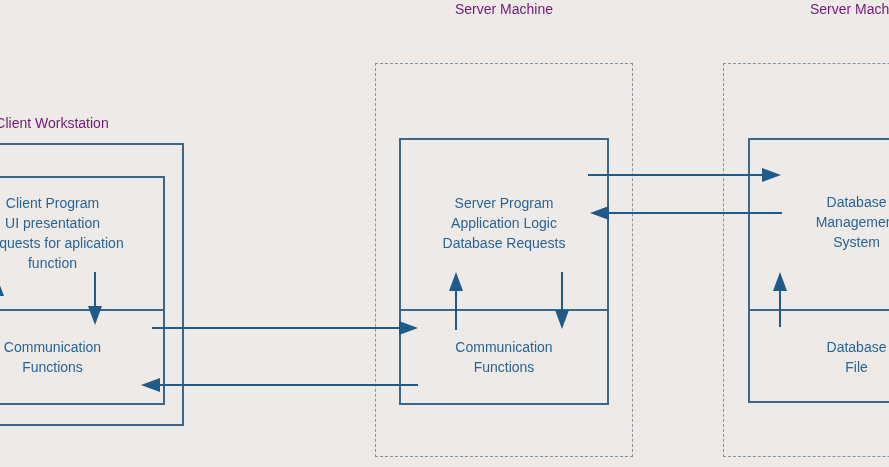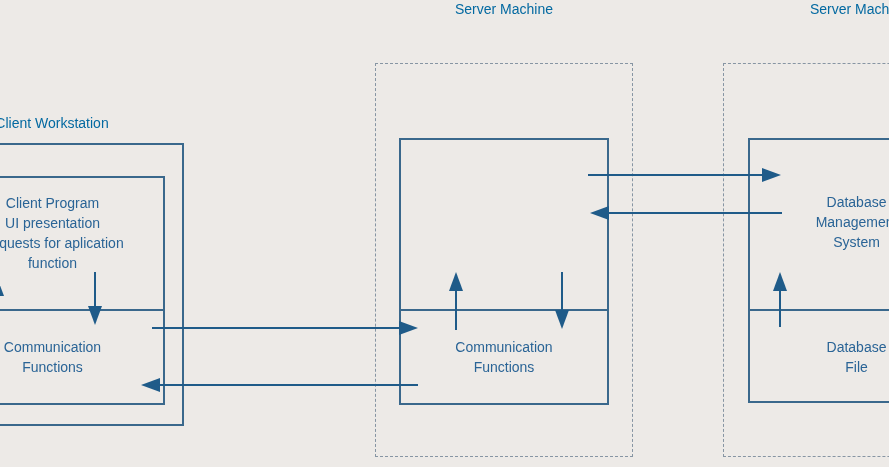--- a/index.html
+++ b/index.html
@@ -6,21 +6,21 @@
   .canvas{
     position:relative;
     width:889px;height:467px;
     background:#EDEAE7;
     overflow:hidden;
     font-family:"Liberation Sans", sans-serif;
   }
   .machine-label{
     position:absolute;
     font-size:14px;line-height:16px;
-    color:#0369a1;
+    color:#701a75;
     text-align:center;
     white-space:nowrap;
   }
   .box{
     position:absolute;
     border:2px solid #3A688C;
     box-sizing:border-box;
     background:transparent;
   }
   .dashed-box{
@@ -68,20 +68,25 @@
     <span>function</span>
   </div>
   <div class="txt" style="left:-60px;width:225px;top:337px;">
     <span>Communication</span>
     <span>Functions</span>
   </div>
 
   <div class="dashed-box" style="left:375px;top:63px;width:258px;height:394px;"></div>
   <div class="box" style="left:399px;top:138px;width:210px;height:267px;">
     <div class="divider" style="top:169px;"></div>
+  </div>
+  <div class="txt" style="left:399px;width:210px;top:193px;">
+    <span>Server Program</span>
+    <span>Application Logic</span>
+    <span>Database Requests</span>
   </div>
   <div class="txt" style="left:399px;width:210px;top:337px;">
     <span>Communication</span>
     <span>Functions</span>
   </div>
 
   <div class="dashed-box" style="left:723px;top:63px;width:272px;height:394px;"></div>
   <div class="box" style="left:748px;top:138px;width:217px;height:265px;">
     <div class="divider" style="top:169px;"></div>
   </div>

